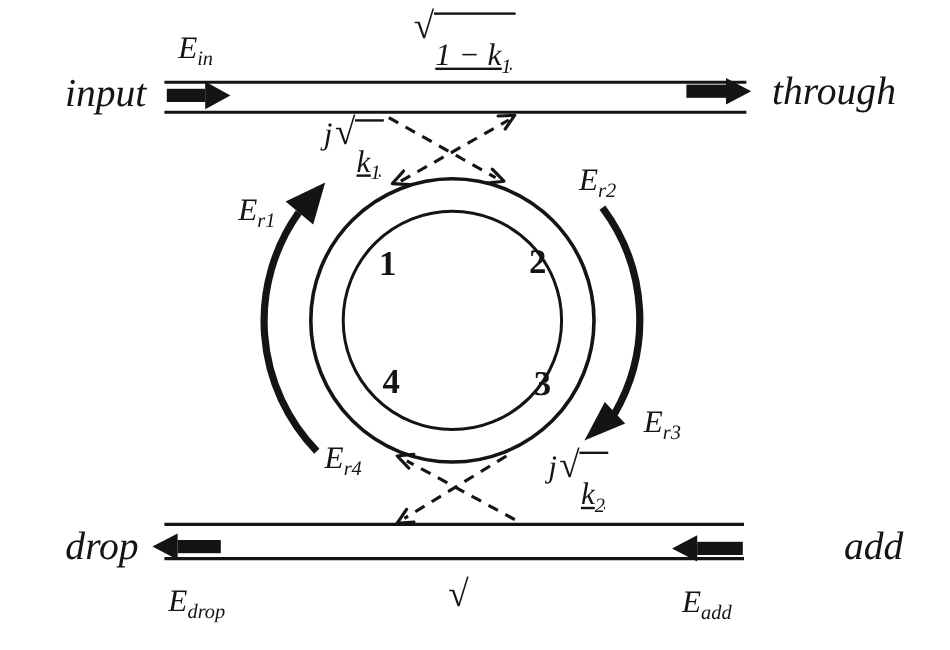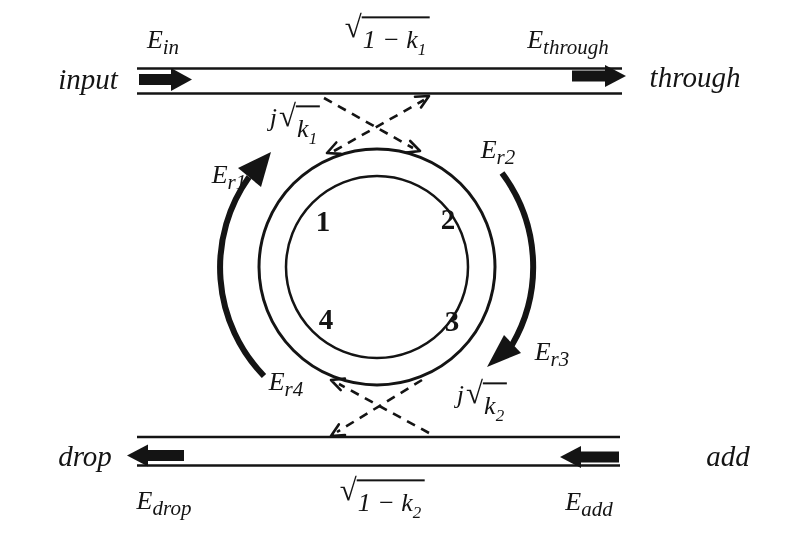--- a/index.html
+++ b/index.html
@@ -5,32 +5,32 @@
   html,body{margin:0;padding:0;background:#ffffff;}
   .stage{
     position:relative;width:792px;height:542px;background:#ffffff;
     font-family:"Liberation Serif", serif;color:#141414;overflow:hidden;
   }
   svg.art{position:absolute;left:0;top:0;}
   .lbl{
     position:absolute;transform:translate(-50%,-50%);
     font-style:italic;white-space:nowrap;line-height:1;
   }
-  .port{font-size:29px;}
+  .port{font-size:33px;}
   .field{font-size:26px;}
-  .field sub{font-size:21px;line-height:0;margin-top:16px;}
+  .field sub{font-size:17px;line-height:0;margin-top:16px;}
   .ringnum{font-style:normal;font-weight:bold;font-size:29px;}
   .sqrt-lbl{
     position:absolute;transform:translate(-50%,-50%);
     display:flex;align-items:flex-start;font-style:italic;font-size:26px;
     white-space:nowrap;line-height:1;
   }
   .sqrt-lbl .prefix{margin-right:2px;}
   .rad-sign{font-style:normal;font-size:31px;line-height:0.9;transform:translateY(-3px);}
-  .radicand{border-top:2.5px solid #141414;padding:8px 3px 0 1px;line-height:1.05;}
+  .radicand{border-top:2.5px solid #141414;padding:20px 3px 0 1px;line-height:1.05;text-decoration:underline;}
   .radicand sub{font-size:17px;line-height:0;}
 </style>
 </head>
 <body>
 
 <div class="stage">
 
   <svg class="art" width="792" height="542" viewBox="0 0 792 542">
 
     <g stroke="#141414" stroke-width="2.6">
@@ -90,31 +90,28 @@
   </svg>
 
   <div class="lbl port" style="left:88px;top:79px">input</div>
   <div class="lbl port" style="left:695px;top:77px">through</div>
   <div class="lbl port" style="left:85px;top:456px">drop</div>
   <div class="lbl port" style="left:728px;top:456px">add</div>
 
   <div class="lbl field" style="left:163px;top:40px">
     <span>E</span><sub>in</sub>
   </div>
-  <div class="lbl field" style="left:568px;top:40px">
-    <span>E</span><sub>through</sub>
-  </div>
   <div class="lbl field" style="left:164px;top:501px">
     <span>E</span><sub>drop</sub>
   </div>
   <div class="lbl field" style="left:589px;top:502px">
     <span>E</span><sub>add</sub>
   </div>
 
-  <div class="lbl field" style="left:229px;top:175px">
+  <div class="lbl field" style="left:214px;top:175px">
     <span>E</span><sub>r1</sub>
   </div>
   <div class="lbl field" style="left:498px;top:150px">
     <span>E</span><sub>r2</sub>
   </div>
   <div class="lbl field" style="left:552px;top:352px">
     <span>E</span><sub>r3</sub>
   </div>
   <div class="lbl field" style="left:286px;top:382px">
     <span>E</span><sub>r4</sub>
@@ -126,21 +123,20 @@
       <span class="radicand"><span>1 − k</span><sub>1</sub></span>
   </div>
   <div class="sqrt-lbl" style="left:295px;top:124px">
     <span class="prefix">j</span>
       <span class="rad-sign">√</span>
       <span class="radicand"><span>k</span><sub>1</sub></span>
   </div>
   <div class="sqrt-lbl" style="left:381px;top:498px">
     <span class="prefix"></span>
       <span class="rad-sign">√</span>
-      <span class="radicand"><span>1 − k</span><sub>2</sub></span>
   </div>
   <div class="sqrt-lbl" style="left:482px;top:401px">
     <span class="prefix">j</span>
       <span class="rad-sign">√</span>
       <span class="radicand"><span>k</span><sub>2</sub></span>
   </div>
 
   <div class="lbl ringnum" style="left:323px;top:221px">1</div>
   <div class="lbl ringnum" style="left:448px;top:219px">2</div>
   <div class="lbl ringnum" style="left:452px;top:321px">3</div>

